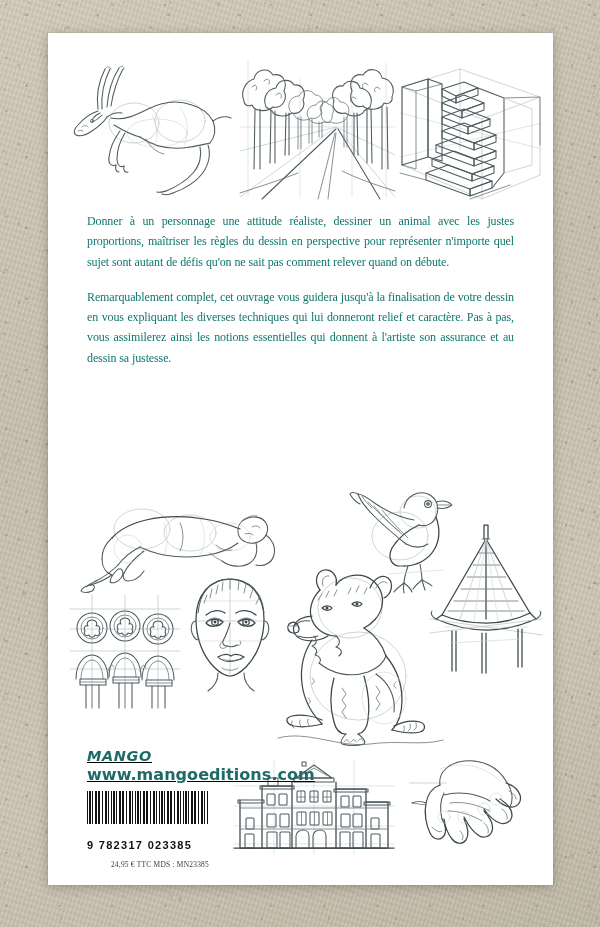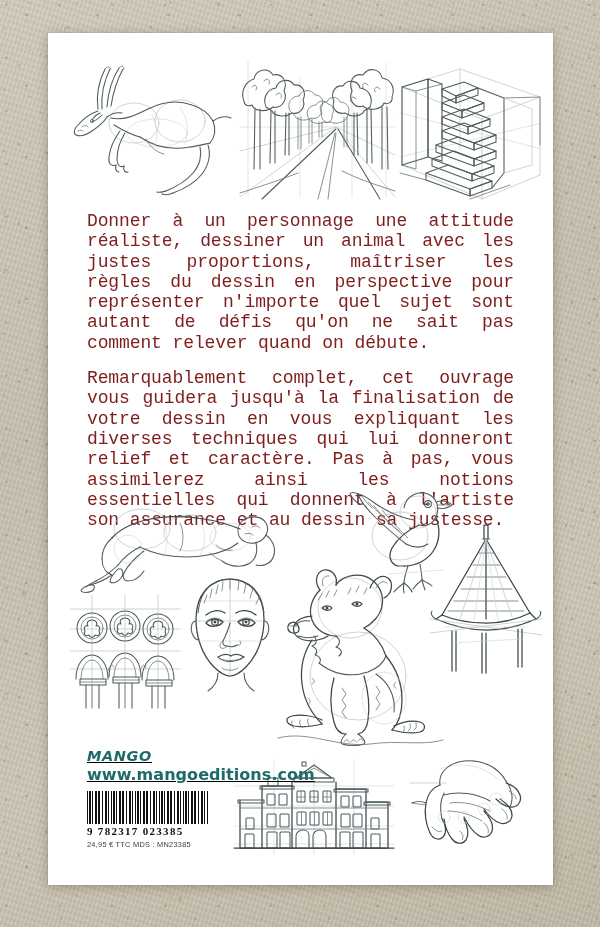--- a/index.html
+++ b/index.html
@@ -76,24 +76,24 @@
 
   
   #copy {
     position: absolute;
     left: 39px;
     top: 178px;
     width: 427px;
   }
   #copy p {
     margin: 0 0 15px 0;
-    font-family: Liberation Mono, monospace;
-    font-size: 18px;
+    font-family: Liberation Serif, serif;
+    font-size: 12px;
     line-height: 20.3px;
-    color: #7f1d1d;
+    color: #0f766e;
     text-align: justify;
     letter-spacing: -0.12px;
     word-spacing: 0.1px;
   }
   #copy p:last-child { margin-bottom: 12px; }
 
   
   #publisher { position: absolute; left: 39px; top: 716px; width: 240px; text-decoration: underline; }
   #brand-logo {
     font-family: "DejaVu Sans", "Liberation Sans", sans-serif;
@@ -119,35 +119,36 @@
   #barcode-bars {
     width: 122px;
     height: 33px;
     background-image: repeating-linear-gradient(90deg,
       #111 0 1px, #fff 1px 2px, #111 2px 4px, #fff 4px 5px,
       #111 5px 6px, #fff 6px 8px, #111 8px 10px, #fff 10px 11px,
       #111 11px 13px, #fff 13px 15px, #111 15px 16px, #fff 16px 18px,
       #111 18px 20px, #fff 20px 21px, #111 21px 22px, #fff 22px 24px);
   }
   #barcode-digits {
-    font-family: Liberation Serif, serif;
+    font-family: Liberation Sans, sans-serif;
     font-size: 11px;
     font-weight: bold;
     color: #111;
     letter-spacing: 1.3px;
-    margin-top: 2px;
+    margin-top: 16px;
     line-height: 1;
   }
   #barcode-price {
-    font-family: Liberation Sans, sans-serif;
+    font-family: Liberation Serif, serif;
     font-size: 7.4px;
     color: #3a3a3a;
-    margin-top: 4px;
+    margin-top: 10px;
     letter-spacing: 0.25px;
     line-height: 1;
+    text-align: right;
   }
 </style>
 </head>
 <body>
 
 <div id="backdrop"></div>
 
 <div id="cover">
 
   <div class="illus" style="left:14px; top:22px; width:175px; height:140px;">

